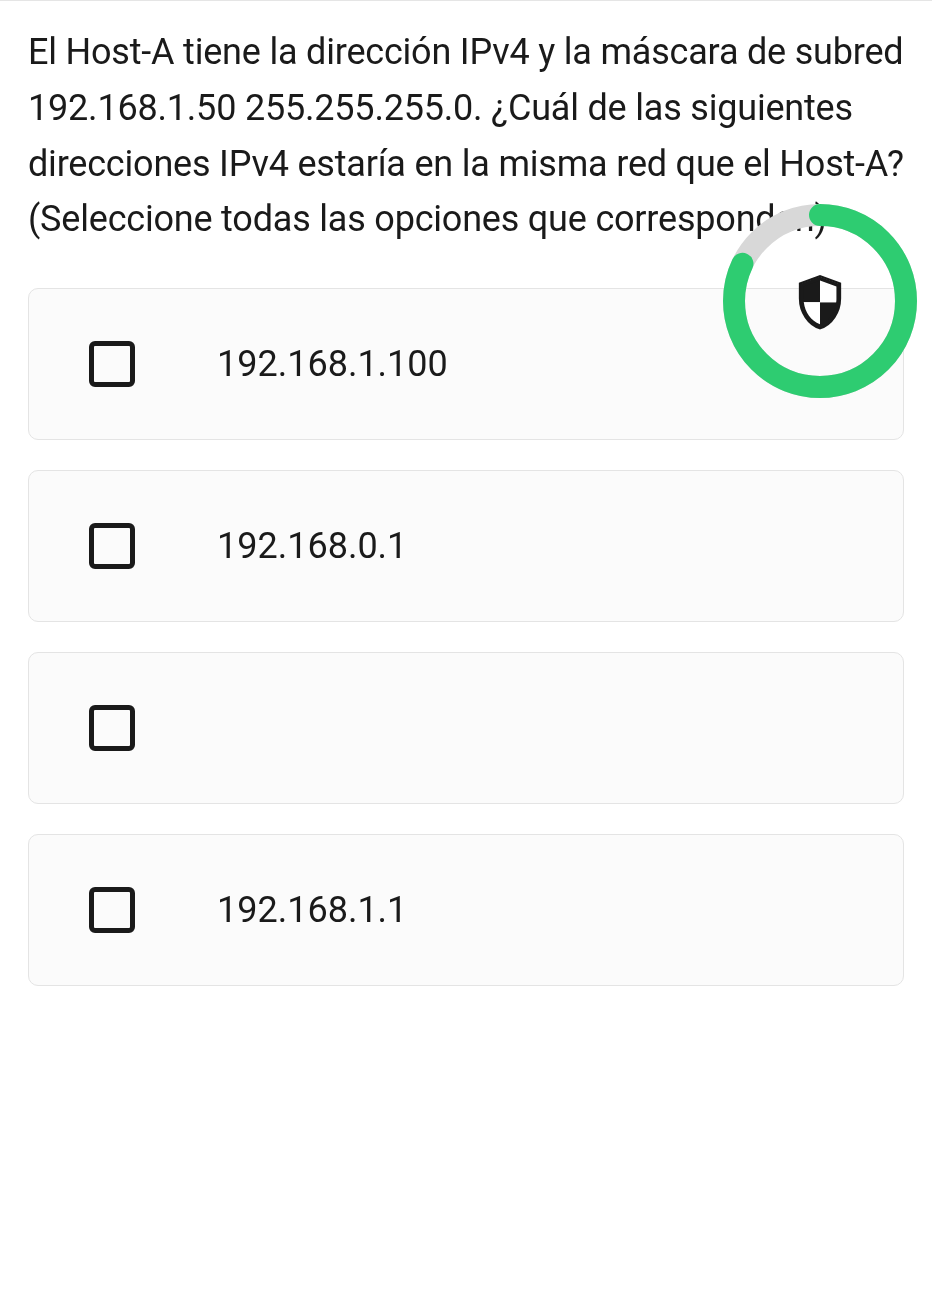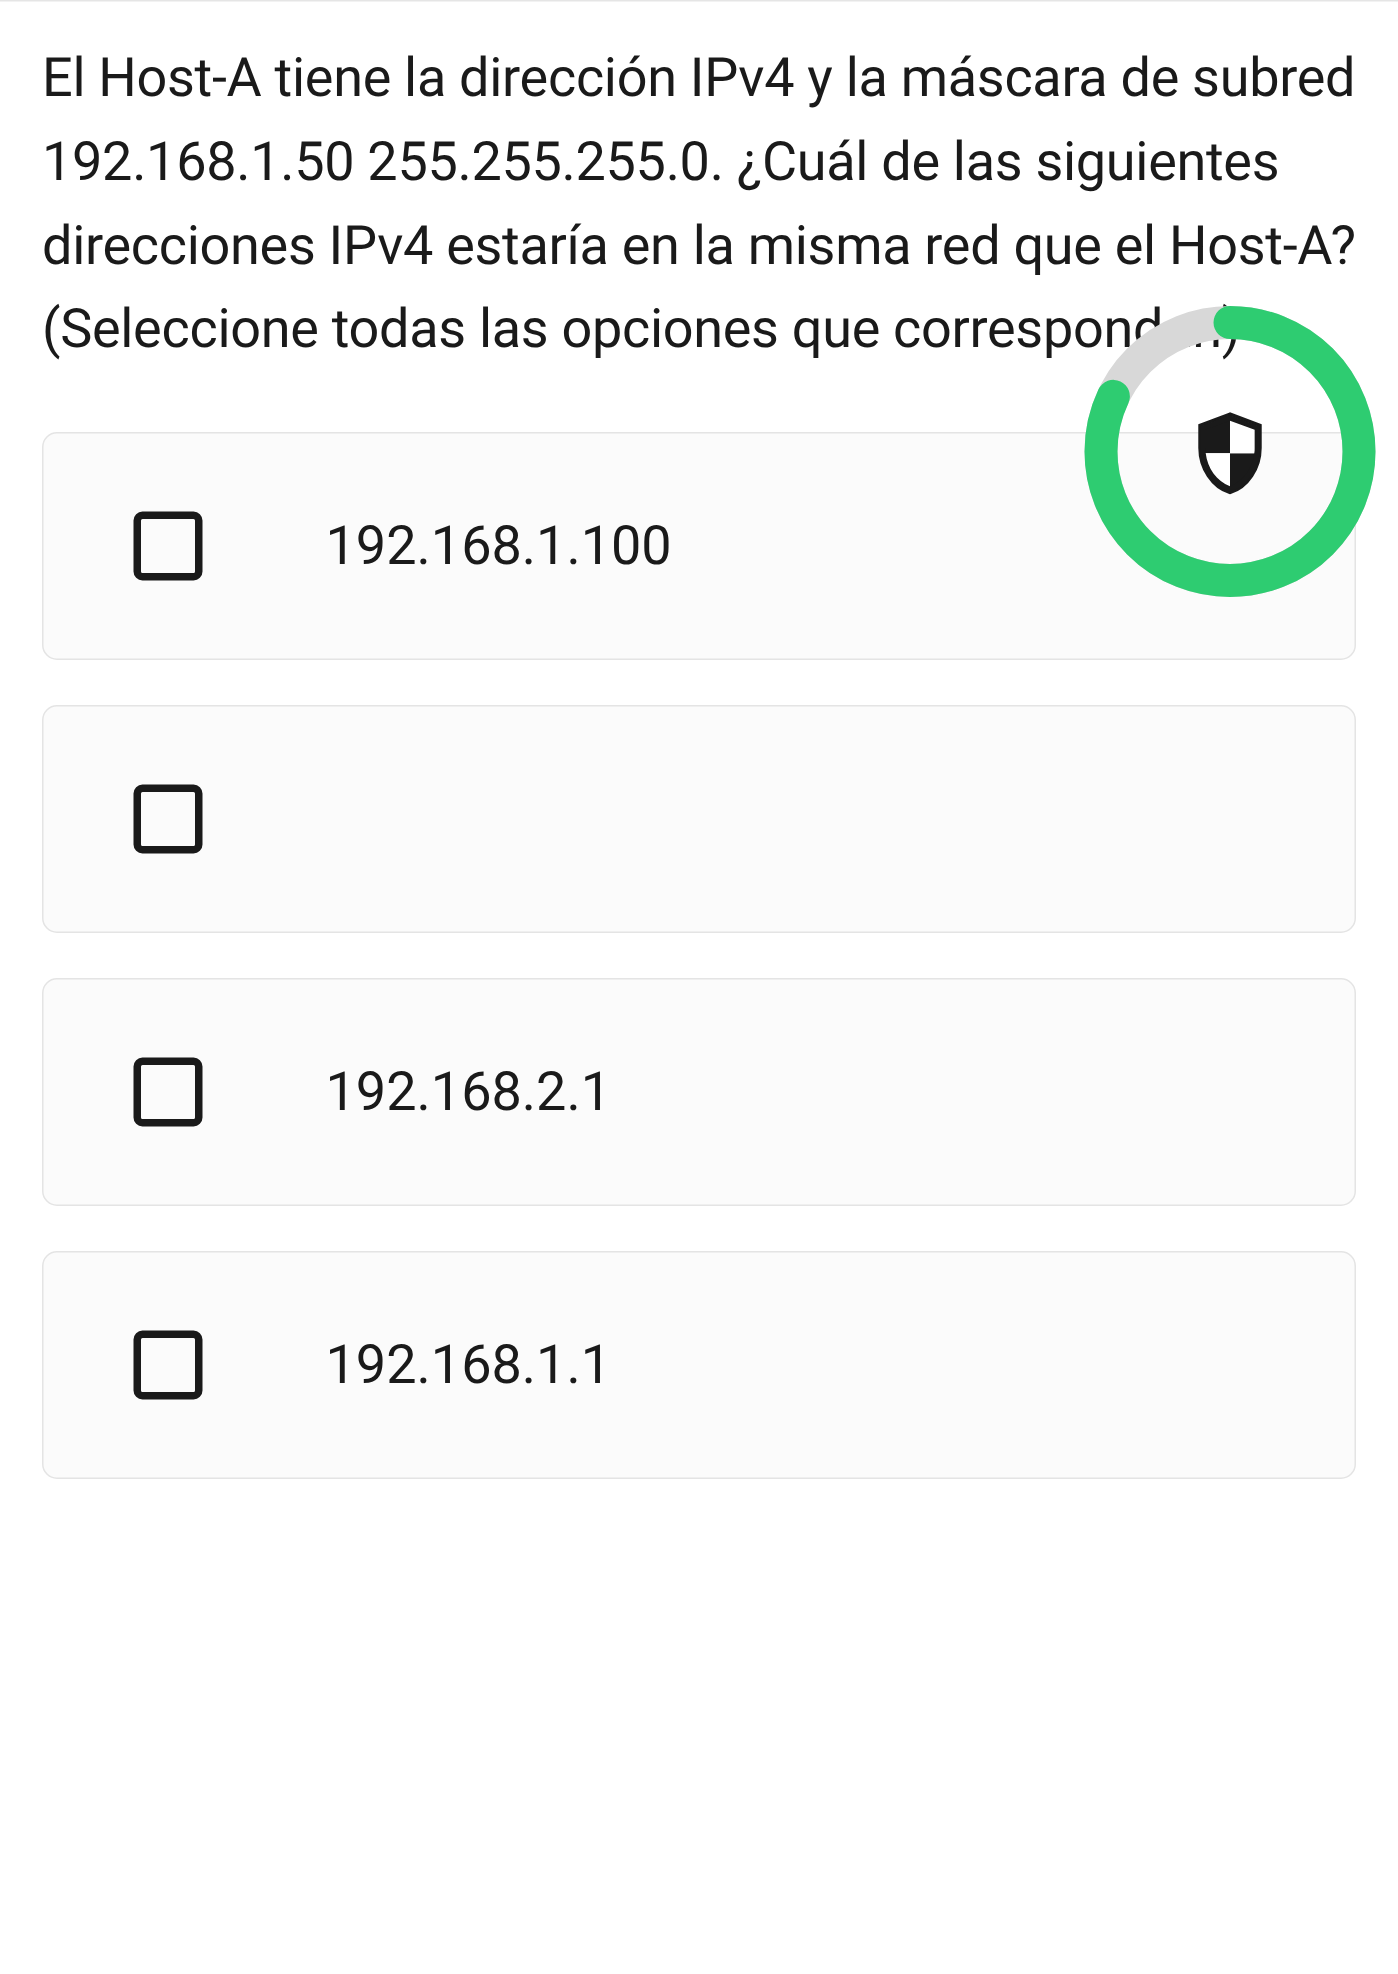--- a/index.html
+++ b/index.html
@@ -108,22 +108,22 @@
   </svg>
 </div>
 
 <div class="options-container">
   <div class="option-item">
     <div class="checkbox"></div>
     <span class="option-label">192.168.1.100</span>
   </div>
   <div class="option-item">
     <div class="checkbox"></div>
+    <span class="option-label">192.168.0.1</span>
   </div>
   <div class="option-item">
     <div class="checkbox"></div>
-    <span class="option-label">192.168.2.1</span>
   </div>
   <div class="option-item">
     <div class="checkbox"></div>
     <span class="option-label">192.168.1.1</span>
   </div>
 </div>
 
 </body></html>

